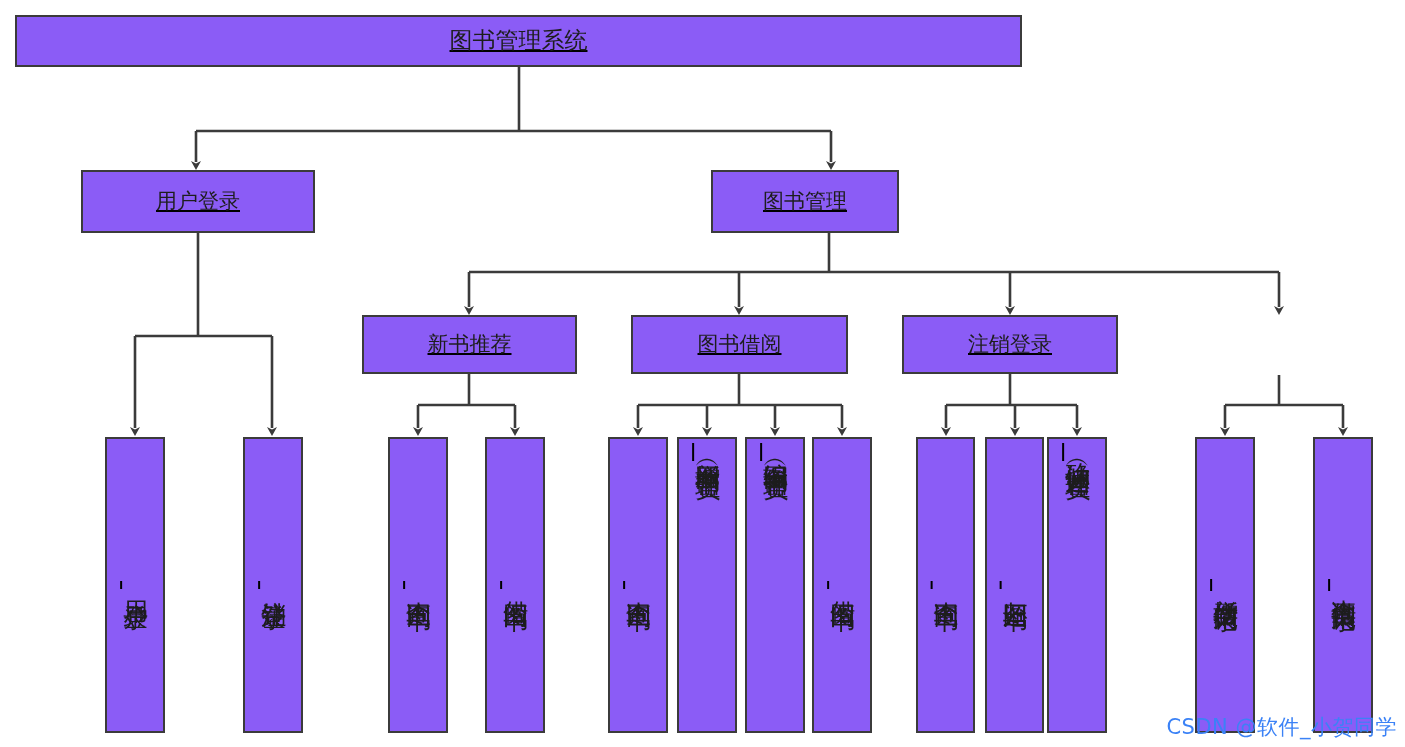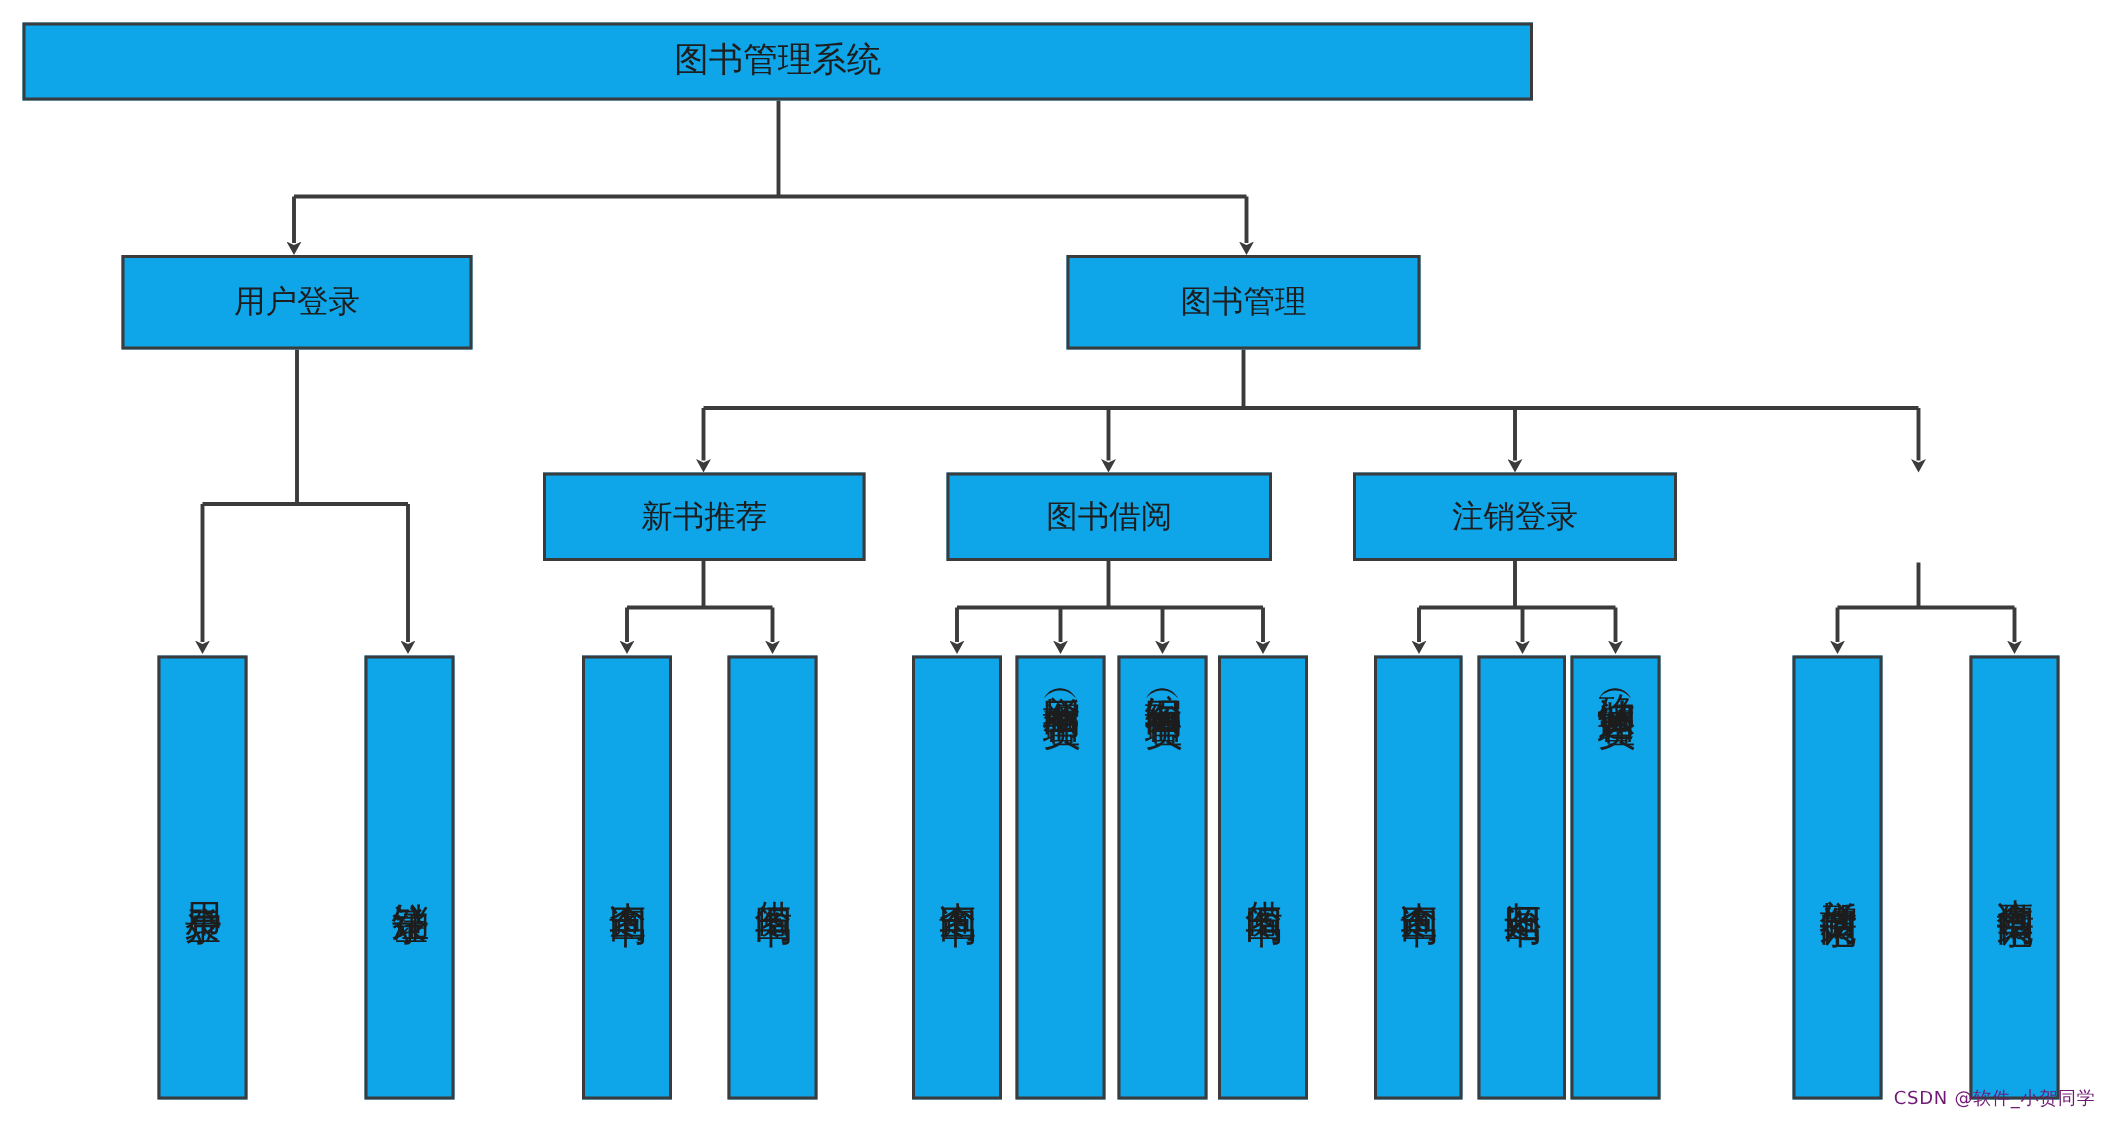--- a/index.html
+++ b/index.html
@@ -23,26 +23,27 @@
   svg.diagram-canvas {
     position: absolute;
     left: 0;
     top: 0;
     width: 1405px;
     height: 747px;
   }
   .node-box {
     position: absolute;
     box-sizing: border-box;
-    background: #0ea5e9;
+    background: #8b5cf6;
     border: 2px solid #3b3b3b;
     display: flex;
     align-items: center;
     justify-content: center;
     overflow: hidden;
+    text-decoration: underline;
   }
   .node-label {
     color: #1d1d1d;
     text-align: center;
     line-height: 1.18;
     white-space: nowrap;
   }
   .lvl1 .node-label { font-size: 23px; }
   .lvl2 .node-label { font-size: 21px; }
   .lvl3 .node-label { font-size: 21px; }
@@ -57,22 +58,22 @@
   .leaf {
     align-items: flex-start;
     justify-content: center;
     padding-top: 4px;
   }
   .leaf.center-text { align-items: center; padding-top: 0; }
   .watermark {
     position: absolute;
     right: 8px;
     bottom: 6px;
-    font-size: 12px;
-    color: #701a75;
+    font-size: 21px;
+    color: #3b82f6;
     letter-spacing: 0.5px;
     white-space: nowrap;
     pointer-events: none;
   }
 </style>
 </head>
 <body>
 
 <div id="diagram-root">
 
@@ -126,21 +127,21 @@
     </g>
   </svg>
 
   <div class="node-box lvl1" style="left:15px; top:15px; width:1007px; height:52px;">
     <span class="node-label">图书管理系统</span>
   </div>
 
   <div class="node-box lvl2" style="left:81px; top:170px; width:234px; height:63px;">
     <span class="node-label">用户登录</span>
   </div>
-  <div class="node-box lvl2" style="left:711px; top:170px; width:236px; height:63px;">
+  <div class="node-box lvl2" style="left:711px; top:170px; width:188px; height:63px;">
     <span class="node-label">图书管理</span>
   </div>
 
   <div class="node-box lvl3" style="left:362px; top:315px; width:215px; height:59px;">
     <span class="node-label">新书推荐</span>
   </div>
   <div class="node-box lvl3" style="left:631px; top:315px; width:217px; height:59px;">
     <span class="node-label">图书借阅</span>
   </div>
   <div class="node-box lvl3" style="left:902px; top:315px; width:216px; height:59px;">

